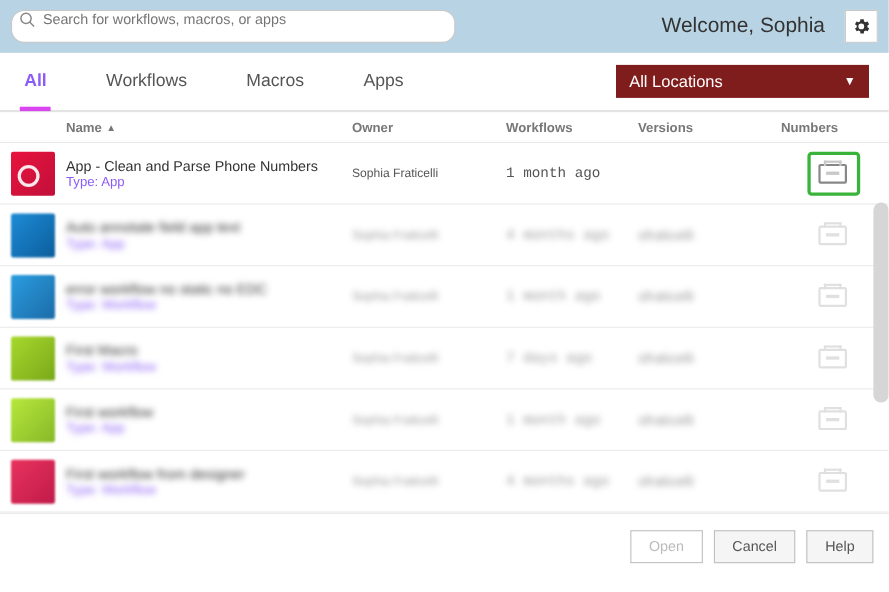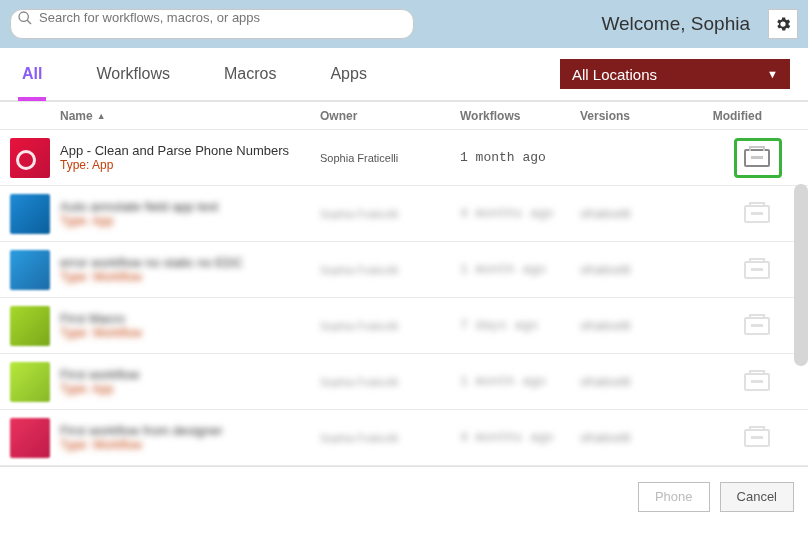--- a/index.html
+++ b/index.html
@@ -121,21 +121,21 @@
   .t-red { background: linear-gradient(135deg, #e8133d, #c0103a); position:relative; }
   .t-red::after { content:""; position:absolute; left:6px; top:12px; width:14px; height:14px; border:3px solid #fff; border-radius:50%; opacity:0.9;}
   .t-blue { background: linear-gradient(135deg, #1e8bd6, #0b5e9c); }
   .t-blue2 { background: linear-gradient(135deg, #2a9de0, #1c6ba8); }
   .t-green { background: linear-gradient(135deg, #a6d82c, #7aa81a); }
   .t-green2 { background: linear-gradient(135deg, #b6e83c, #88b828); }
   .t-pink { background: linear-gradient(135deg, #e8335d, #c01a4a); }
 
   .namecol { width: 260px; }
   .name-title { font-size: 13px; color: #333; }
-  .name-sub { font-size: 12px; color: #c2410c; }
+  .name-sub { font-size: 12px; color: #8b5cf6; }
   .ownercol { width: 140px; font-size: 11px; color: #555; }
   .modcol { width: 120px; font-size: 13px; color: #555; font-family: Liberation Mono, monospace; }
   .loccol { width: 120px; font-size: 13px; color: #555; }
   .vercol { margin-left:auto; padding-right: 38px; }
 
   .ver-icon {
     width: 26px; height: 18px;
     border: 2px solid #c8c8c8;
     border-radius: 2px;
     position: relative;
@@ -237,21 +237,21 @@
 </div>
 
 <div class="colhdr">
   <div class="c-name">
     <span>Name</span>
     <span style="font-size:9px;">▲</span>
   </div>
   <div class="c-owner">Owner</div>
   <div class="c-mod">Workflows</div>
   <div class="c-loc">Versions</div>
-  <div class="c-ver">Modified</div>
+  <div class="c-ver">Numbers</div>
 </div>
 
 <div class="list">
   <div class="list-inner">
 
     <div class="row highlighted">
       <div class="thumb t-red"></div>
       <div class="namecol">
         <div class="name-title">App - Clean and Parse Phone Numbers</div>
         <div class="name-sub">Type: App</div>
@@ -344,15 +344,16 @@
             <span></span>
           </div>
         </div>
     </div>
 
   </div>
   <div class="fake-sb"></div>
 </div>
 
 <div class="footer">
-  <button disabled="">Phone</button>
+  <button disabled="">Open</button>
   <button>Cancel</button>
+  <button>Help</button>
 </div>
 
 </body></html>

